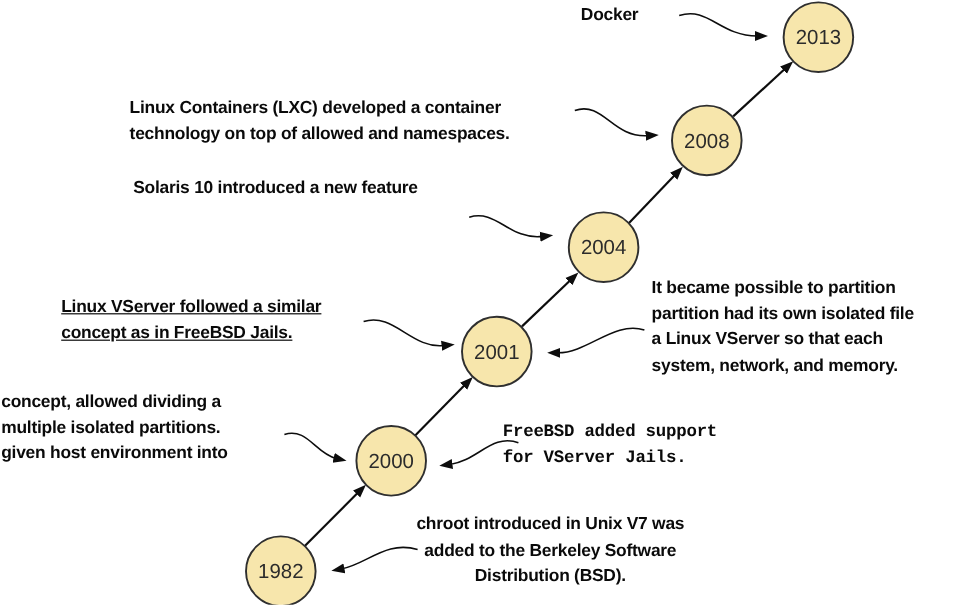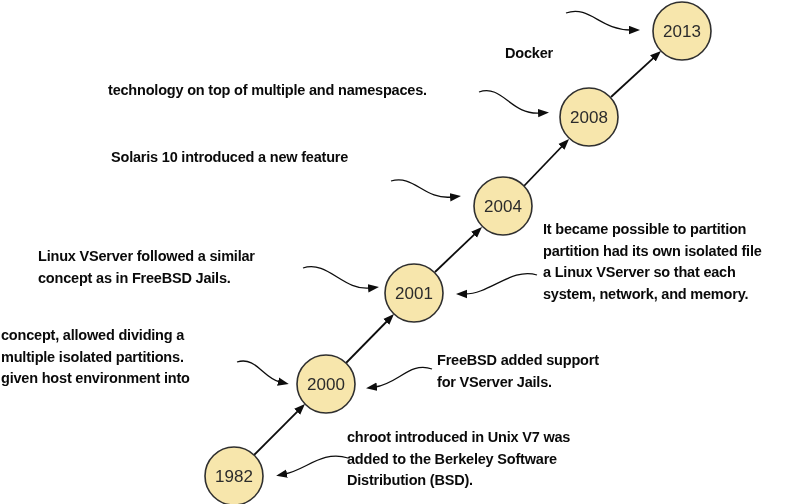--- a/index.html
+++ b/index.html
@@ -100,54 +100,55 @@
     <g>
       <circle class="node-circle" cx="589" cy="117" r="29"></circle>
       <text class="year-label" x="589" y="123">2008</text>
     </g>
     <g>
       <circle class="node-circle" cx="682" cy="31" r="29"></circle>
       <text class="year-label" x="682" y="37">2013</text>
     </g>
   </svg>
 
-  <div class="annotation" style="left:505px; top:3px;margin-top:40px;">
+  <div class="annotation" style="left:484px; top:3px;">
     <div class="line">Docker</div>
   </div>
 
   <div class="annotation" style="left:108px; top:80px;">
-    <div class="line">technology on top of multiple and namespaces.</div>
+    <div class="line">Linux Containers (LXC) developed a container</div>
+    <div class="line">technology on top of allowed and namespaces.</div>
   </div>
 
   <div class="annotation" style="left:111px; top:147px;">
     <div class="line">Solaris 10 introduced a new feature</div>
   </div>
 
-  <div class="annotation" style="left:38px; top:246px;">
+  <div class="annotation" style="left:51px; top:246px;text-decoration:underline;">
     <div class="line">Linux VServer followed a similar</div>
     <div class="line">concept as in FreeBSD Jails.</div>
   </div>
 
   <div class="annotation" style="left:1px; top:325px;">
     <div class="line">concept, allowed dividing a</div>
     <div class="line">multiple isolated partitions.</div>
     <div class="line">given host environment into</div>
   </div>
 
-  <div class="annotation" style="left:543px; top:219px;">
+  <div class="annotation" style="left:543px; top:230px;">
     <div class="line">It became possible to partition</div>
     <div class="line">partition had its own isolated file</div>
     <div class="line">a Linux VServer so that each</div>
     <div class="line">system, network, and memory.</div>
   </div>
 
-  <div class="annotation" style="left:437px; top:350px;">
+  <div class="annotation" style="left:419px; top:350px;font-family:Liberation Mono, monospace;">
     <div class="line">FreeBSD added support</div>
     <div class="line">for VServer Jails.</div>
   </div>
 
-  <div class="annotation" style="left:347px; top:427px;">
+  <div class="annotation" style="left:347px; top:427px;text-align:center;">
     <div class="line">chroot introduced in Unix V7 was</div>
     <div class="line">added to the Berkeley Software</div>
     <div class="line">Distribution (BSD).</div>
   </div>
 
 </div>
 
 </body></html>

